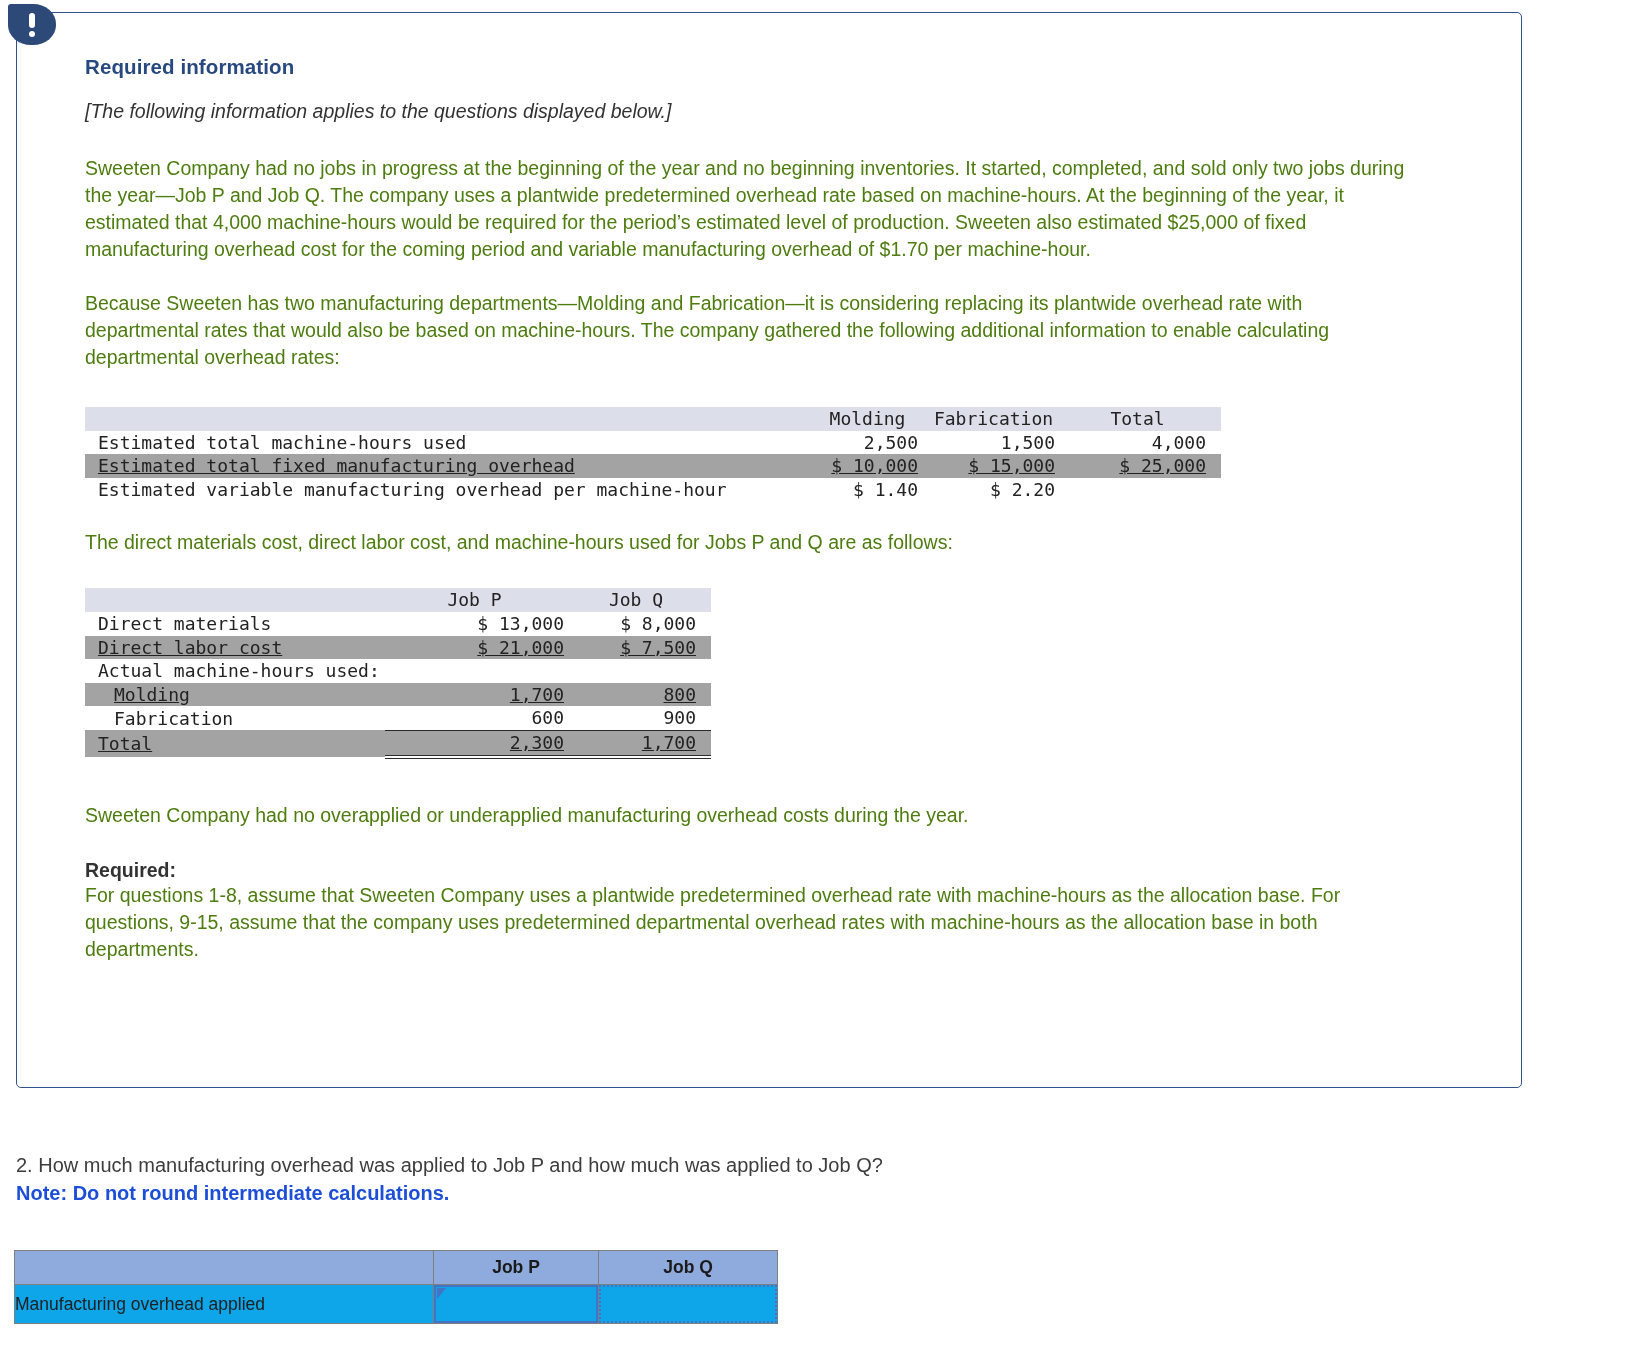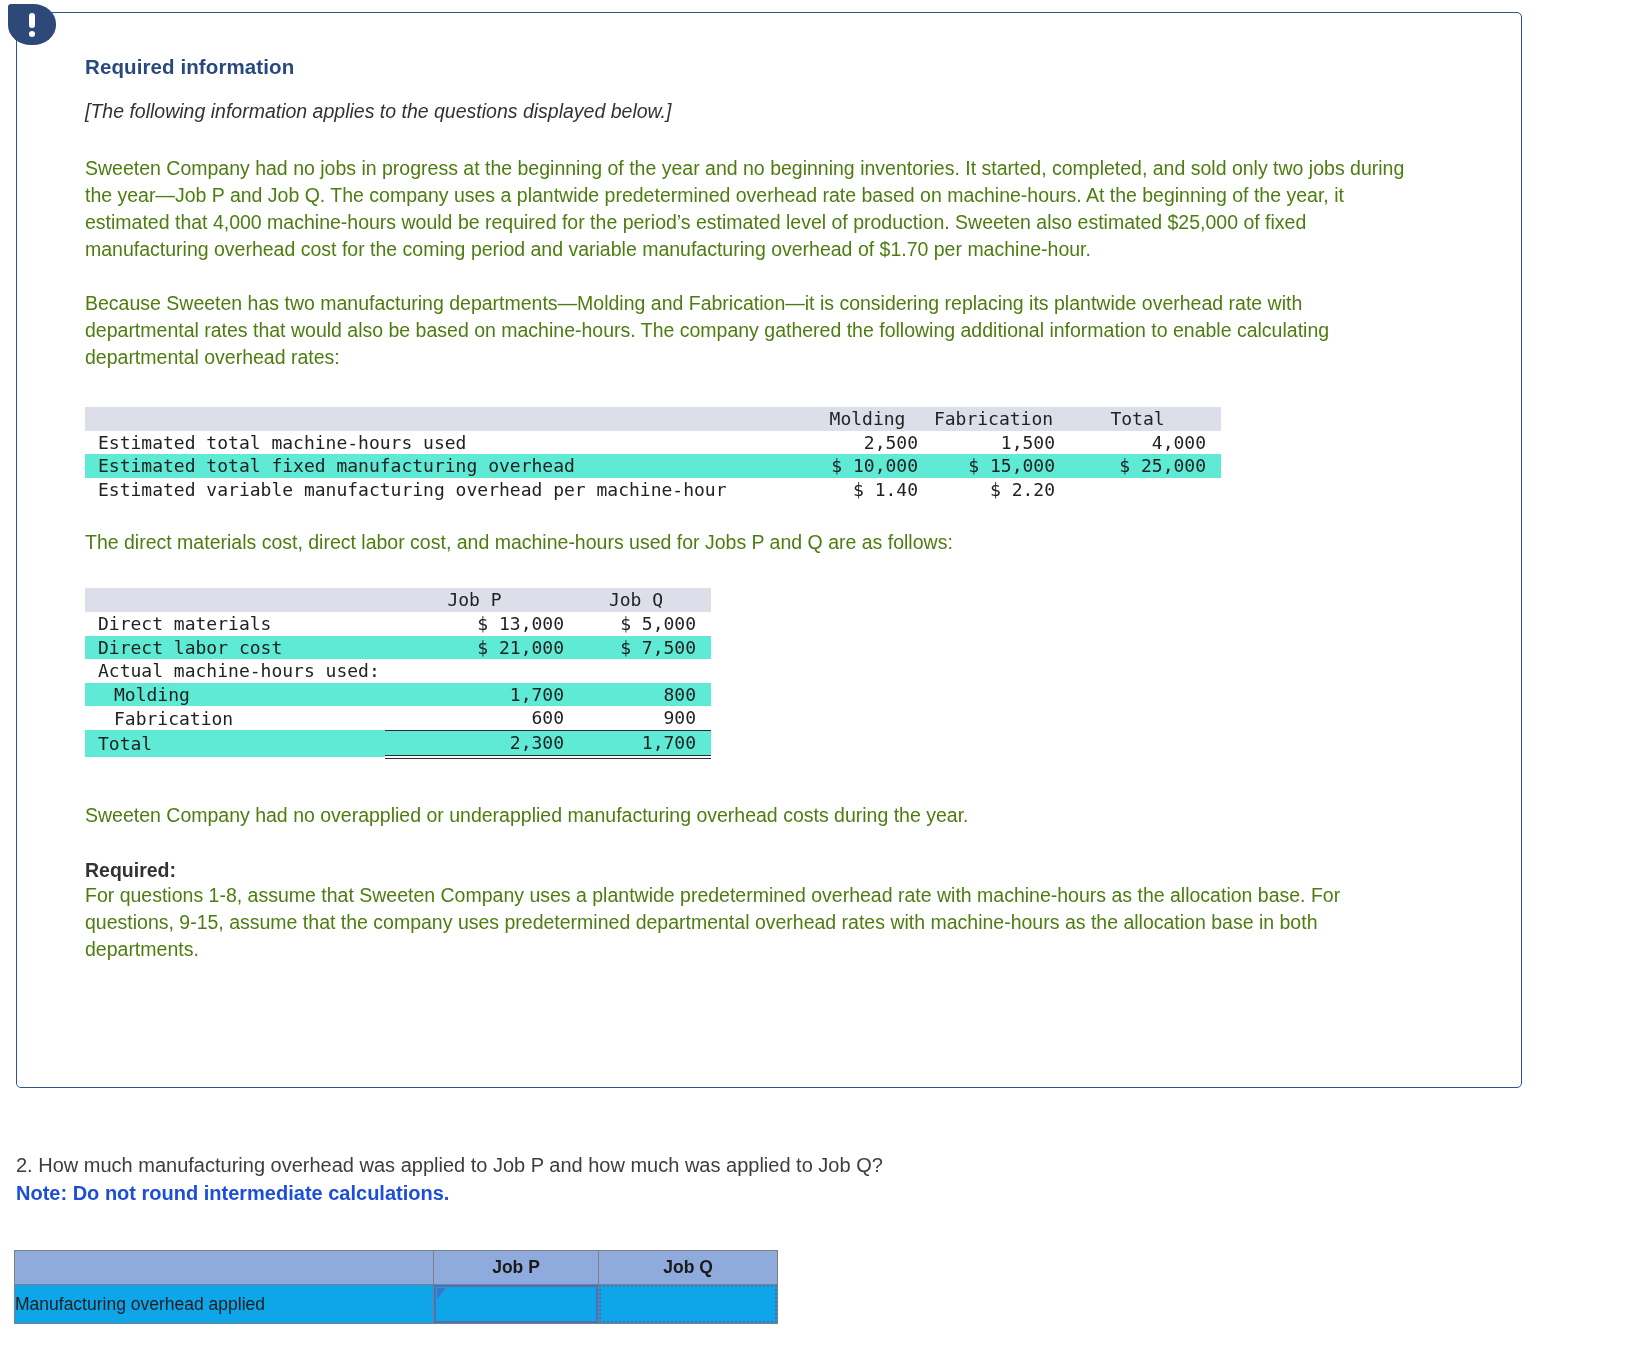--- a/index.html
+++ b/index.html
@@ -54,21 +54,21 @@
     border-collapse:collapse;
     font-family:"DejaVu Sans Mono","Liberation Mono",monospace;
     font-size:18px; color:#222;
     table-layout:fixed;
   }
   table.mono td, table.mono th {
     height:21px; padding:0; line-height:23.6px;
     font-weight:normal; white-space:nowrap; overflow:hidden;
   }
   table.mono thead tr { background:#dcdfe9; }
-  table.mono tr.alt   { background:#5eead4; }
+  table.mono tr.alt   { background:#a3a3a3;text-decoration:underline; }
   table.mono .lbl  { text-align:left;  padding-left:13px; }
   table.mono .lbl2 { text-align:left;  padding-left:29px; }
   table.mono .num  { text-align:right; }
   table.mono th.colhead { text-align:center; }
 
   .estimates { margin-top:36px; width:1136px; }
   .estimates .c-mold { width:115px; padding-right:14px; }
   .estimates .c-fab  { width:137px; padding-right:14px; }
   .estimates .c-tot  { width:152px; padding-right:15px; }
 
@@ -177,21 +177,21 @@
         <tr>
           <th class="lbl"></th>
           <th class="colhead c-p">Job P</th>
           <th class="colhead c-q">Job Q</th>
         </tr>
       </thead>
       <tbody>
         <tr>
           <td class="lbl">Direct materials</td>
           <td class="num c-p">$ 13,000</td>
-          <td class="num c-q">$ 5,000</td>
+          <td class="num c-q">$ 8,000</td>
         </tr>
         <tr class="alt">
           <td class="lbl">Direct labor cost</td>
           <td class="num c-p">$ 21,000</td>
           <td class="num c-q">$ 7,500</td>
         </tr>
         <tr>
           <td class="lbl">Actual machine-hours used:</td>
           <td class="num c-p"></td>
           <td class="num c-q"></td>

